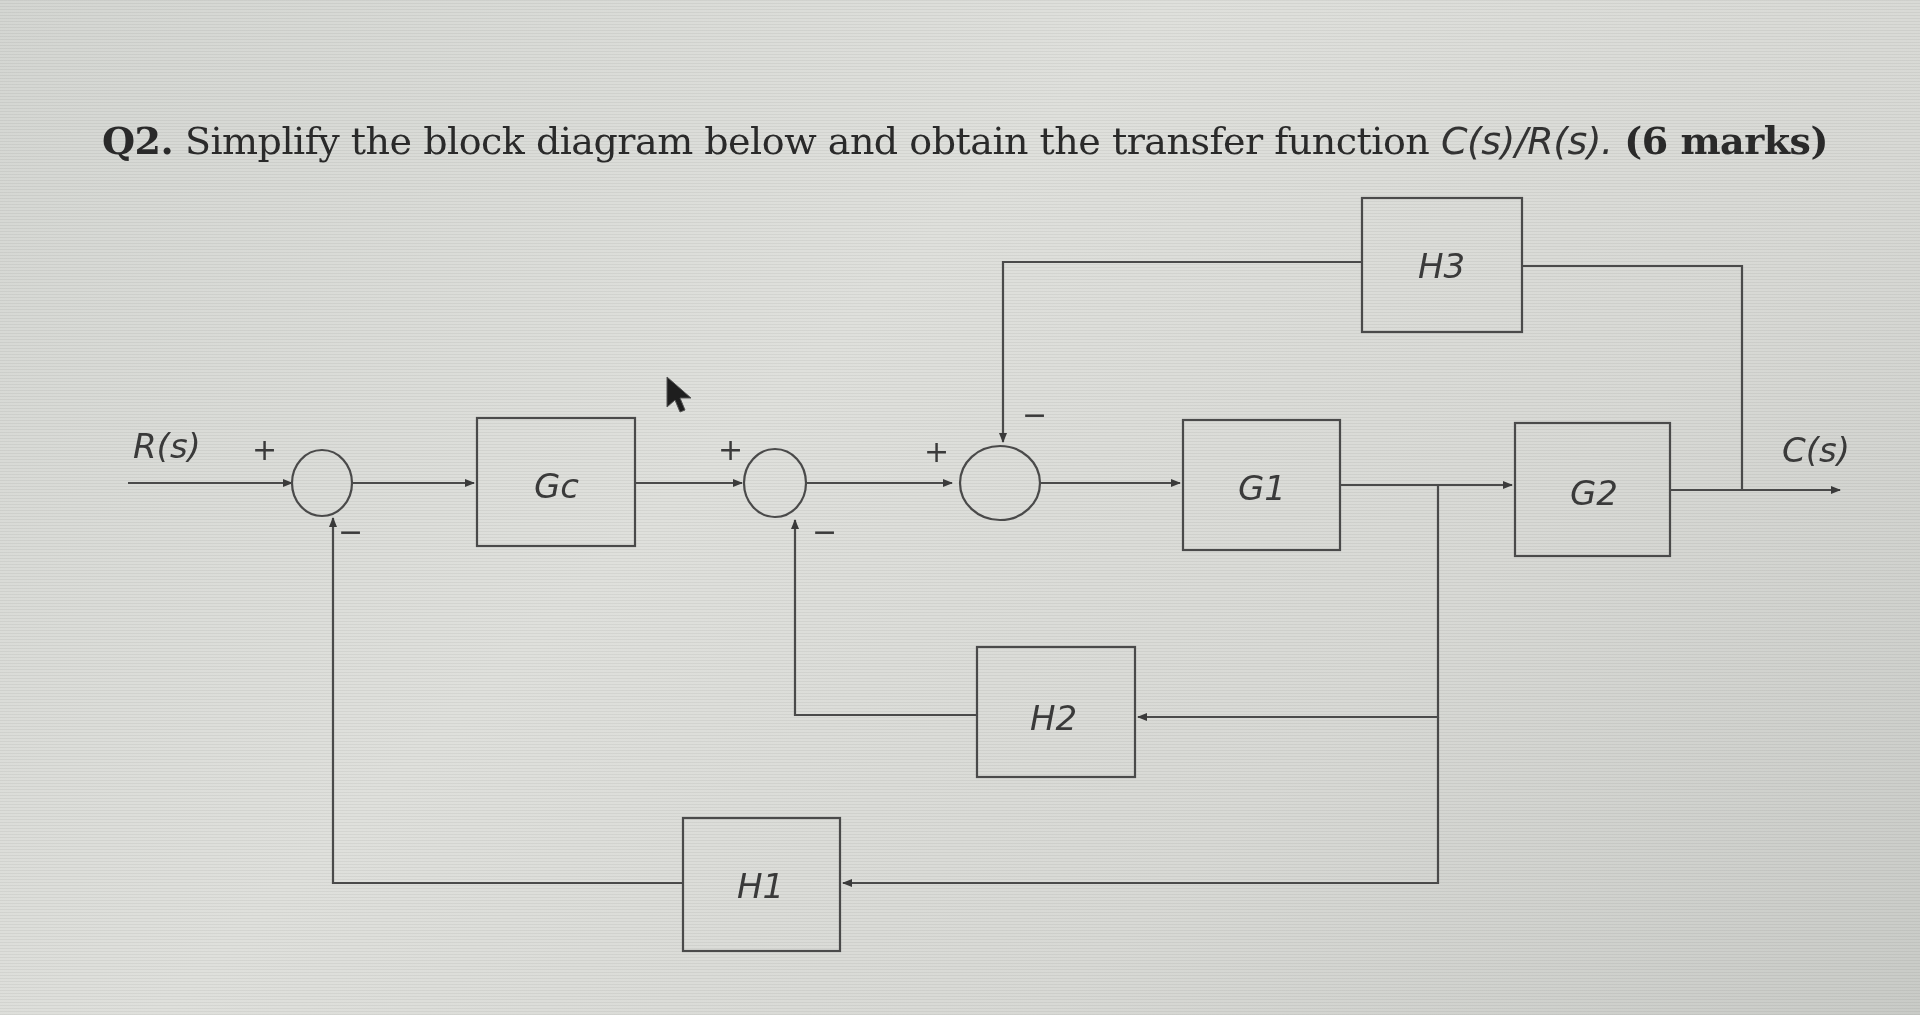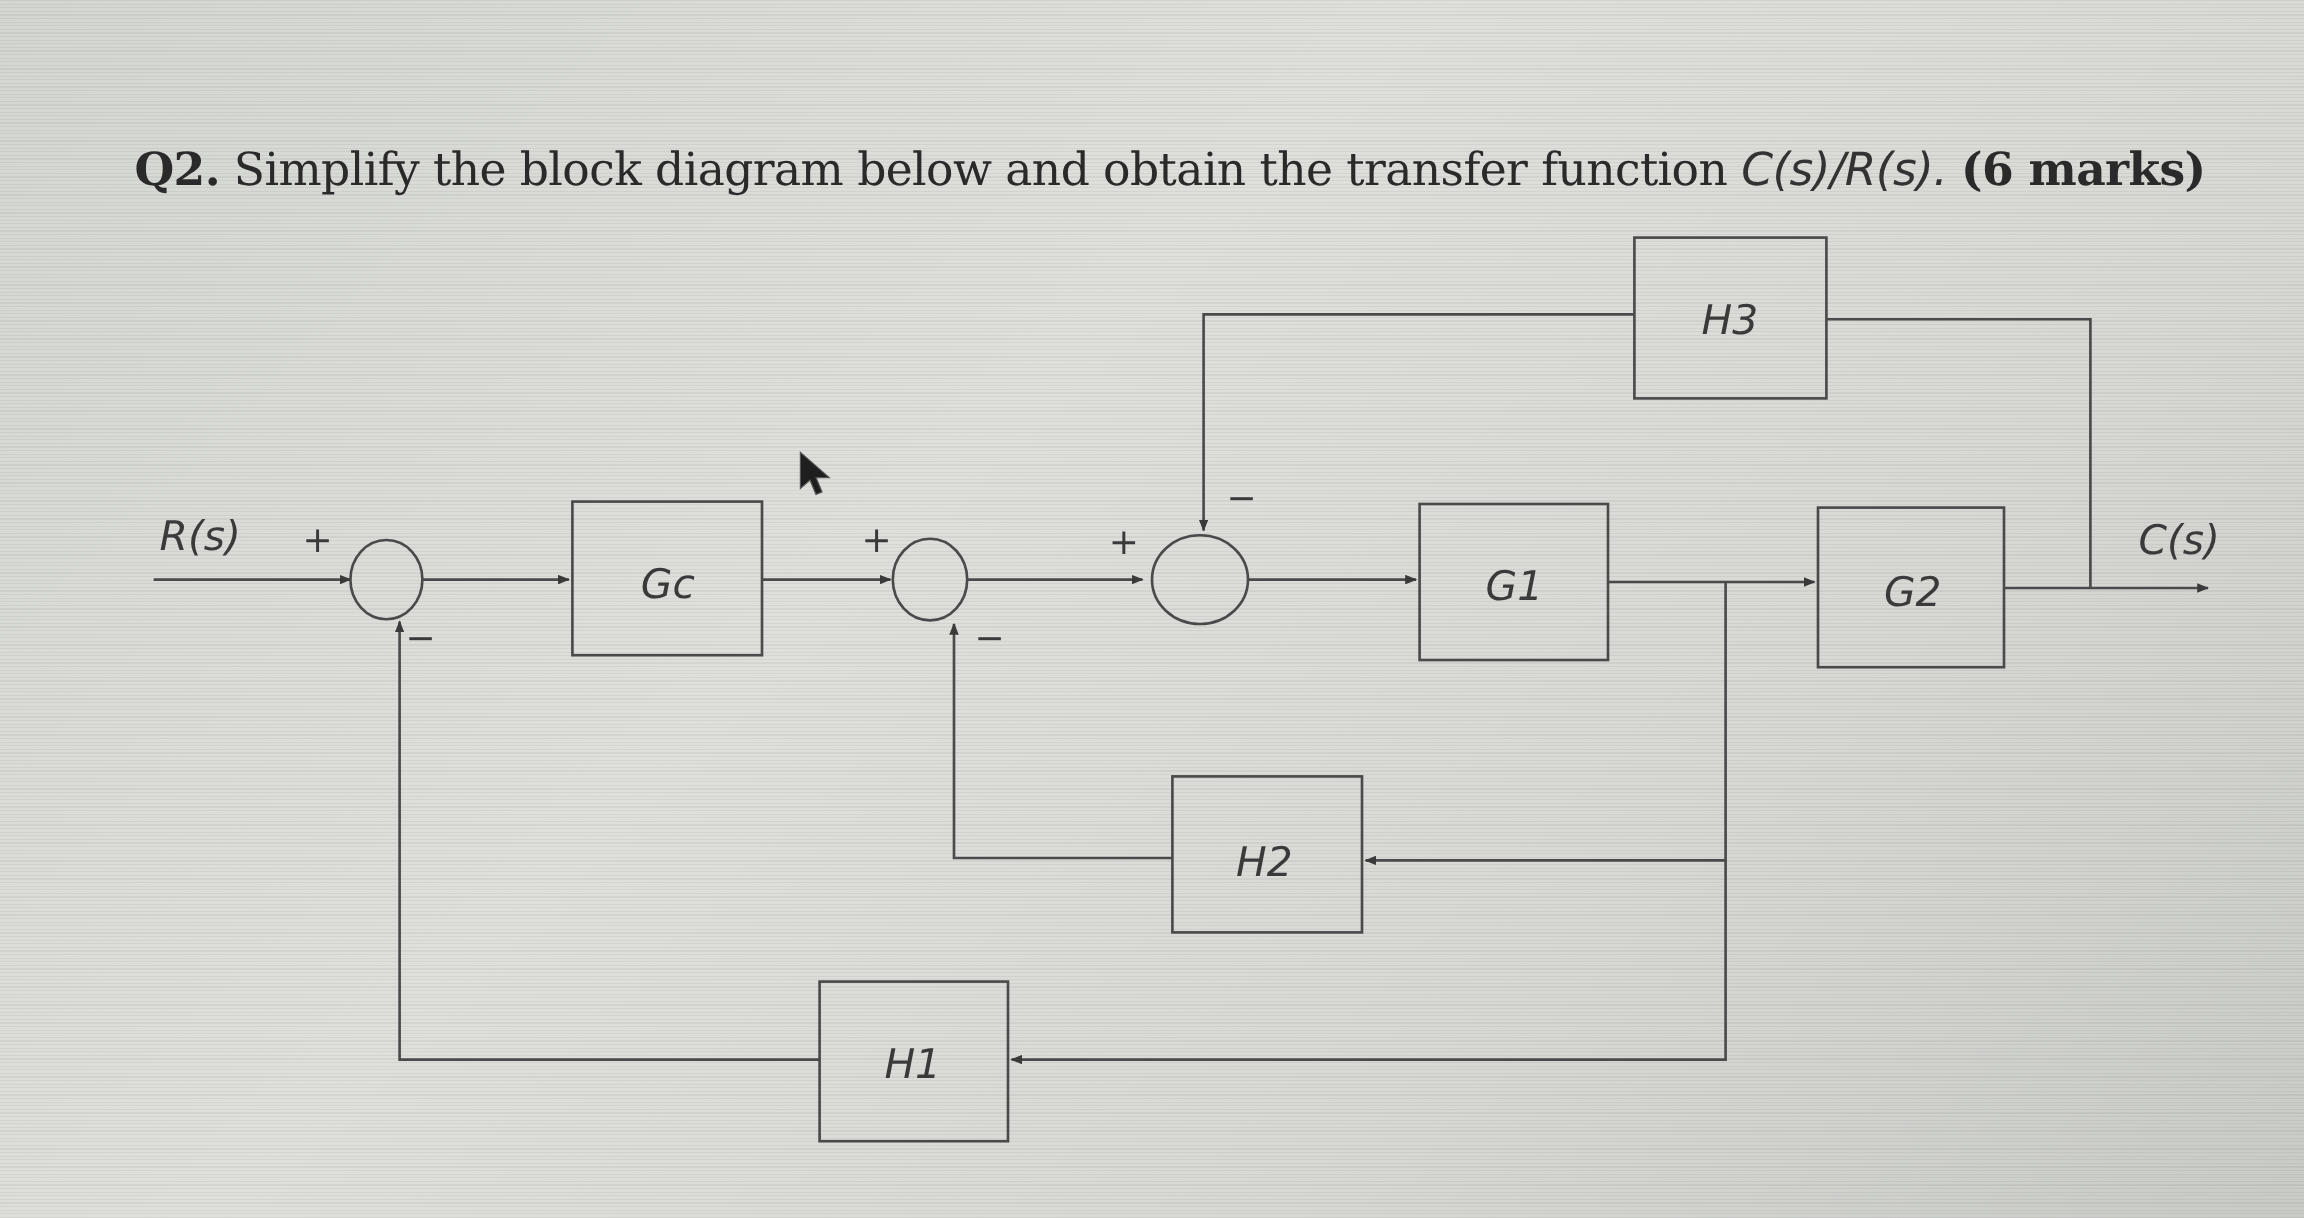--- a/index.html
+++ b/index.html
@@ -8,21 +8,21 @@
     background: linear-gradient(135deg, #d4d6d2 0%, #dfe0dc 40%, #d8d9d5 70%, #c9cbc7 100%);
     position:relative;
     font-family: "DejaVu Serif", serif;
   }
   .scan {
     position:absolute; inset:0;
     background: repeating-linear-gradient(0deg, rgba(0,0,0,0.05) 0px, rgba(0,0,0,0.05) 1px, transparent 1px, transparent 3px);
     pointer-events:none;
   }
   .title {
-    position:absolute; left:112px; top:118px;
+    position:absolute; left:102px; top:118px;
     font-size:38px; color:#2a2a2a; white-space:nowrap;
     letter-spacing:-0.5px;
   }
   .title .q { font-weight:bold; }
   .title .tf { font-style:italic; font-family:"DejaVu Sans", sans-serif; color:#333; }
   .title .marks { font-weight:bold; }
   svg.diagram { position:absolute; left:0; top:0; }
   .lbl { font-family:"DejaVu Sans", sans-serif; font-style:italic; fill:#3a3a3a; }
   .sign { font-family:"DejaVu Sans", sans-serif; fill:#3a3a3a; }
   .cursor { position:absolute; left:665px; top:375px; }

